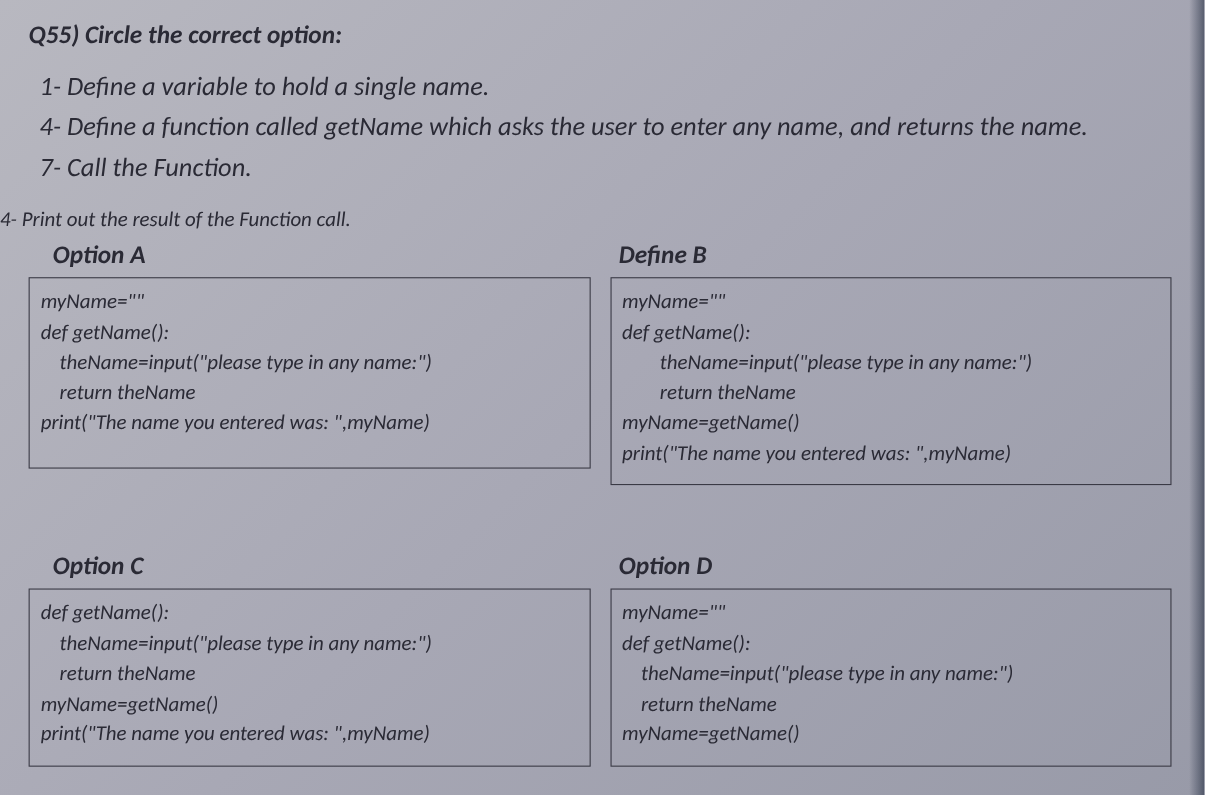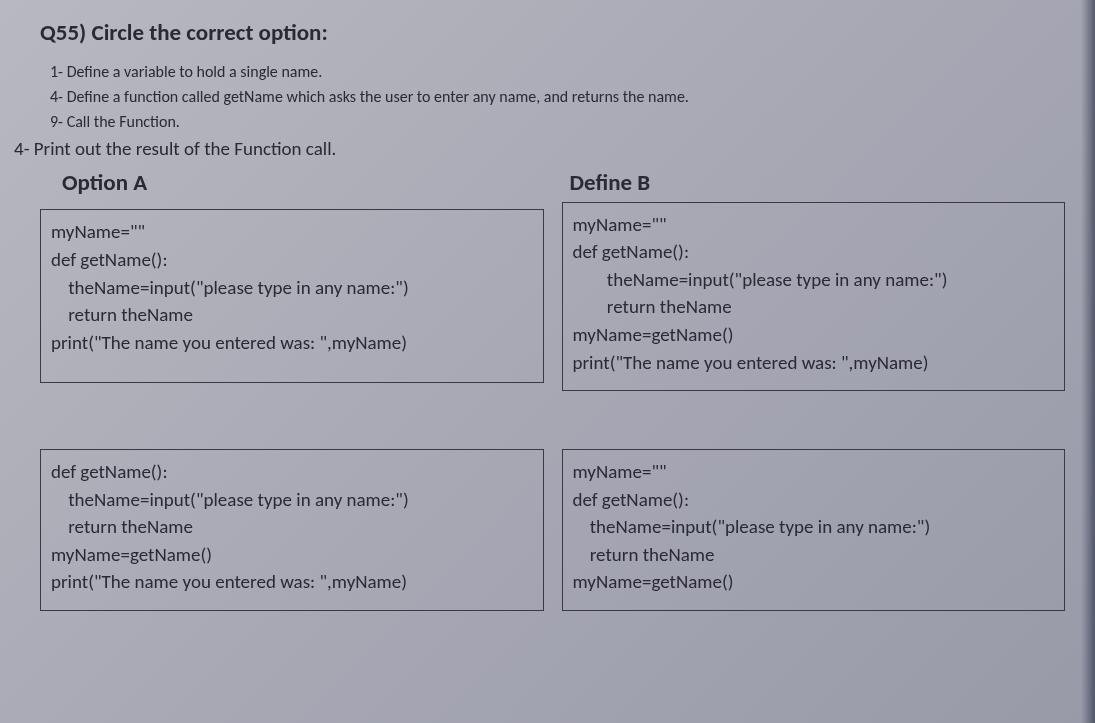--- a/index.html
+++ b/index.html
@@ -7,46 +7,47 @@
     padding: 0;
     width: 1095px;
     height: 723px;
     background: linear-gradient(135deg, #b8b8c0 0%, #a8a8b5 50%, #989aa8 100%);
     font-family: Calibri, Arial, sans-serif;
     color: #2a2a35;
     overflow: hidden;
     position: relative;
   }
   .page {
-    padding: 18px 30px 20px 40px;
+    padding: 18px 30px 20px 26px;
     box-sizing: border-box;
     width: 100%;
     height: 100%;
+    font-style: italic;
   }
   .qtitle {
     font-weight: 700;
     font-size: 23px;
     margin-bottom: 14px;
   }
   .steps {
-    font-size: 16px;
+    font-size: 24px;
     line-height: 1.55;
     margin-left: 10px;
-    margin-bottom: 0;
+    margin-bottom: 13px;
   }
   .step4 {
     font-size: 19px;
     line-height: 1.55;
     margin-left: -26px;
     margin-bottom: 2px;
   }
   .row {
     display: flex;
     gap: 18px;
-    align-items: center;
+    align-items: flex-start;
   }
   .col {
     flex: 1;
     min-width: 0;
   }
   .opt-head {
     font-weight: 700;
     font-size: 23px;
     margin: 2px 0 6px 22px;
   }
@@ -80,21 +81,21 @@
 </head>
 <body>
 
 <div class="page">
 
   <div class="qtitle">Q55) Circle the correct option:</div>
 
   <div class="steps">
     <div>1- Define a variable to hold a single name.</div>
     <div>4- Define a function called getName which asks the user to enter any name, and returns the name.</div>
-    <div>9- Call the Function.</div>
+    <div>7- Call the Function.</div>
   </div>
   <div class="step4">4-   Print out the result of the Function call.</div>
 
   <div class="row">
     <div class="col">
       <div class="opt-head">Option A</div>
     </div>
     <div class="col">
       <div class="opt-head right">Define B</div>
     </div>
@@ -113,20 +114,28 @@
 def getName():
         theName=input("please type in any name:")
         return theName
 myName=getName()
 print("The name you entered was: ",myName)</div>
     </div>
   </div>
 
   <div class="gap"></div>
 
+  <div class="row">
+    <div class="col">
+      <div class="opt-head">Option C</div>
+    </div>
+    <div class="col">
+      <div class="opt-head right">Option D</div>
+    </div>
+  </div>
 
   <div class="row">
     <div class="col">
       <div class="codebox">def getName():
     theName=input("please type in any name:")
     return theName
 myName=getName()
 print("The name you entered was: ",myName)</div>
     </div>
     <div class="col">

